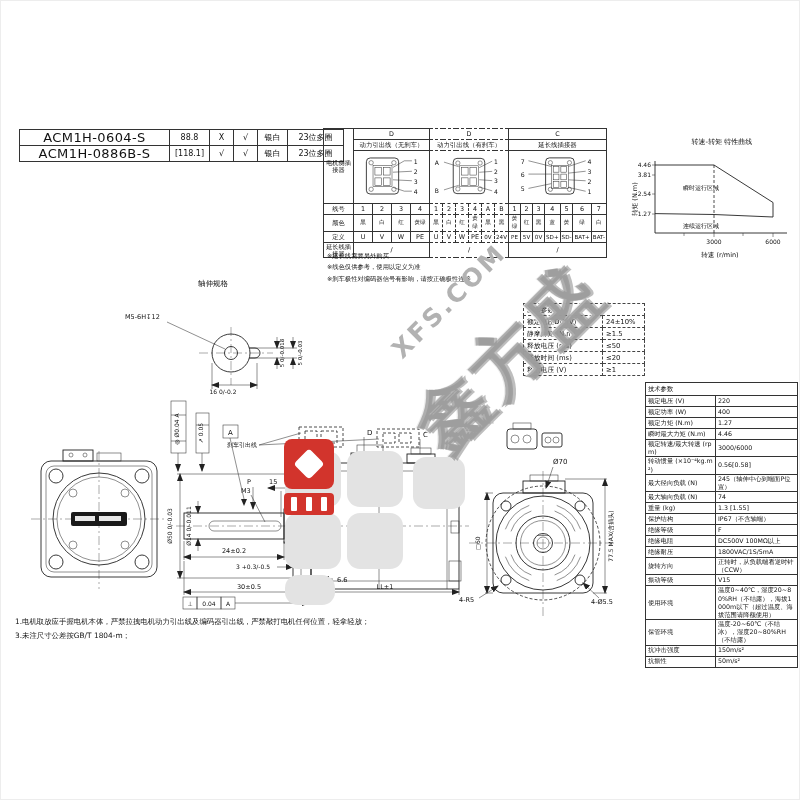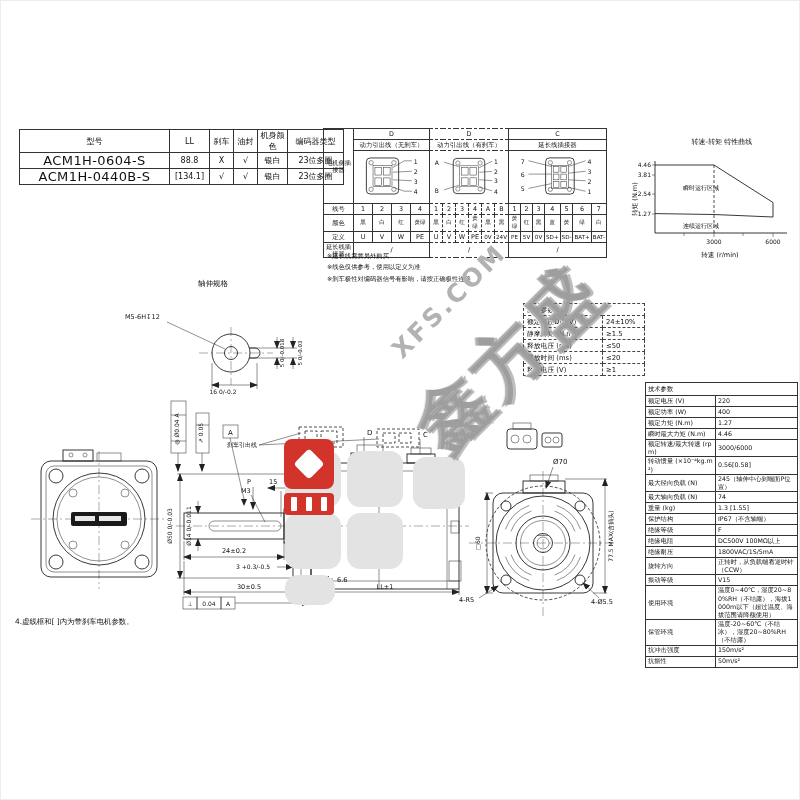--- a/index.html
+++ b/index.html
@@ -70,39 +70,31 @@
   <table class="model">
     <colgroup>
         <col style="width:150px">
         <col style="width:40px">
         <col style="width:24px">
         <col style="width:24px">
         <col style="width:30px">
         <col style="width:56px">
       </colgroup>
     <tbody>
-        <tr>
-      <td>型号</td>
-      <td>LL</td>
-      <td>刹车</td>
-      <td>油封</td>
-      <td>机身颜色</td>
-      <td>编码器类型</td>
-    </tr>
     <tr>
       <td class="mname">ACM1H-0604-S</td>
       <td>88.8</td>
       <td>X</td>
       <td>√</td>
       <td>银白</td>
       <td>23位多圈</td>
     </tr>
     <tr>
-      <td class="mname">ACM1H-0440B-S</td>
-      <td>[134.1]</td>
+      <td class="mname">ACM1H-0886B-S</td>
+      <td>[118.1]</td>
       <td>√</td>
       <td>√</td>
       <td>银白</td>
       <td>23位多圈</td>
     </tr>
   </tbody>
     </table>
 
   <table class="conn">
     <colgroup>
@@ -588,16 +580,17 @@
       <path class="dim" d="M604 478 V592" marker-start="url(#ar)" marker-end="url(#ar)"></path>
       <text class="t6" x="612" y="535" text-anchor="middle" transform="rotate(-90 612 535)">77.5 MAX(含插头)</text>
       <text class="t65" x="458" y="601">4-R5</text>
       <path class="dim" d="M478 597 L497 585" marker-end="url(#ar)"></path>
       <text class="t65" x="590" y="603">4-Ø5.5</text>
       <path class="dim" d="M598 597 L582 582" marker-end="url(#ar)"></path>
     </g>
   </svg>
 
   <div class="treq">
-    <div class="ti">4.虚线框和[ ]内为带刹车电机参数。</div>
+    <div class="ti">1.电机取放应手握电机本体，严禁拉拽电机动力引出线及编码器引出线，严禁敲打电机任何位置，轻拿轻放；</div>
+    <div class="ti">3.未注尺寸公差按GB/T 1804-m；</div>
   </div>
 
 </div>
 
 </body></html>

